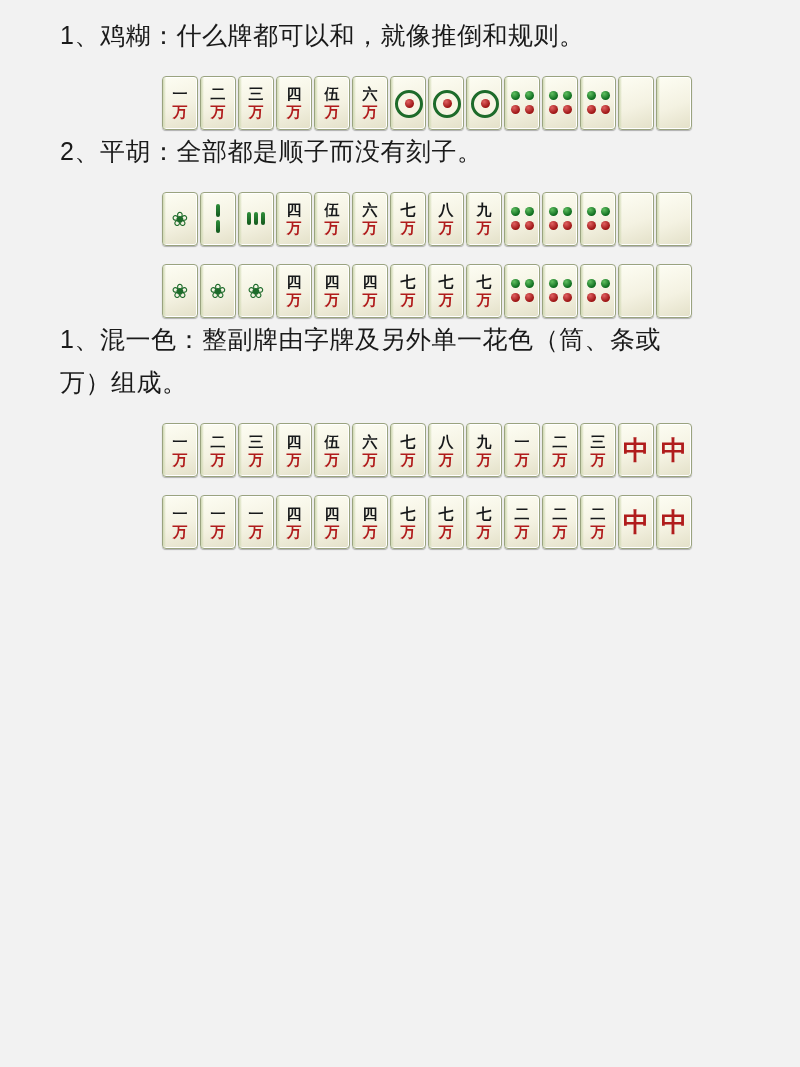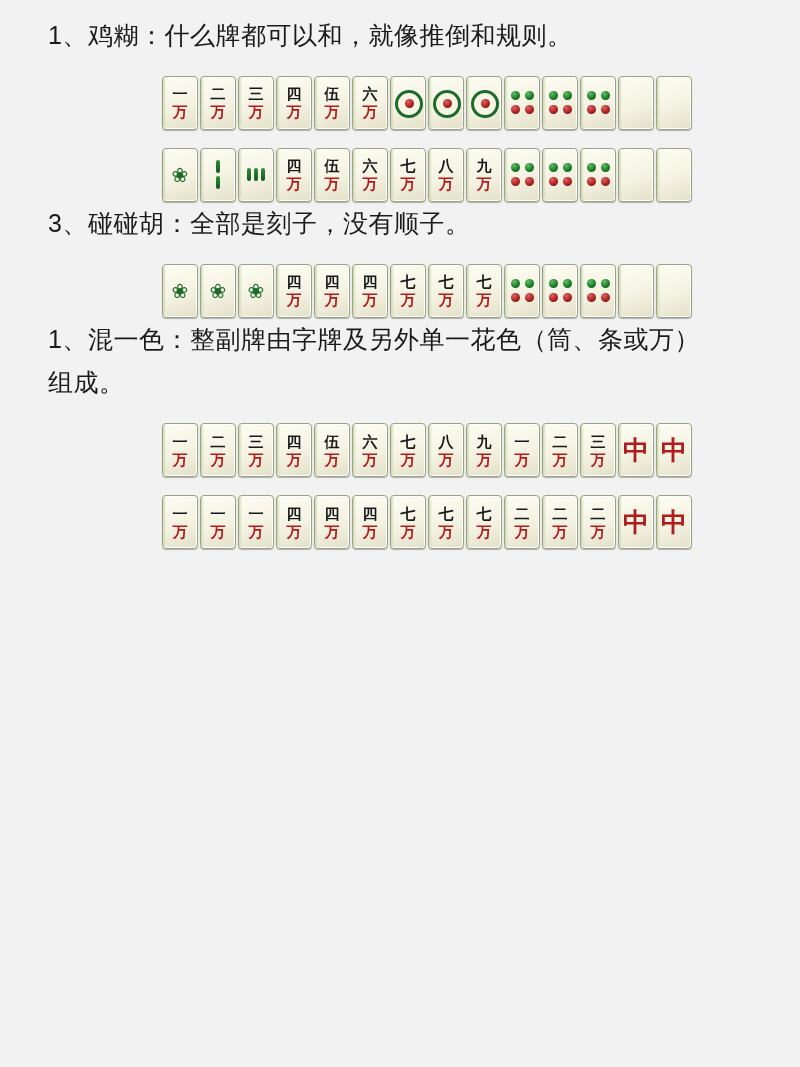--- a/index.html
+++ b/index.html
@@ -23,21 +23,21 @@
     padding: 14px 0 0 0;
   }
   .rule {
     margin: 0 0 0 0;
   }
   .rule-text {
     font-size: 25px;
     line-height: 1.75;
     letter-spacing: 0.5px;
     color: #1a1a1a;
-    padding: 0 98px 0 48px;
+    padding: 0 98px 0 60px;
     font-weight: 500;
   }
   .hand {
     display: flex;
     flex-direction: row;
     align-items: flex-end;
     padding-left: 162px;
     margin-top: 18px;
   }
   
@@ -234,20 +234,21 @@
               <div class="dot green"></div>
               <div class="dot red"></div>
               <div class="dot red"></div>
             </div>
           </div>
           <div class="tile blank"></div>
           <div class="tile blank"></div>
         </div>
       </div>
       <div class="rule">
+        <div class="rule-text">2、平胡：全部都是顺子而没有刻子。</div>
         <div class="hand">
           <div class="tile">
             <div class="bamboo">
               <div class="bird">❀</div>
             </div>
           </div>
           <div class="tile">
             <div class="bamboo">
               <div class="stick-row">
                 <div class="stick"></div>
@@ -324,21 +325,20 @@
               <div class="dot green"></div>
               <div class="dot red"></div>
               <div class="dot red"></div>
             </div>
           </div>
           <div class="tile blank"></div>
           <div class="tile blank"></div>
         </div>
       </div>
       <div class="rule">
-        <div class="rule-text">3、碰碰胡：全部是刻子，没有顺子。</div>
         <div class="hand">
           <div class="tile">
             <div class="bamboo">
               <div class="bird">❀</div>
             </div>
           </div>
           <div class="tile">
             <div class="bamboo">
               <div class="bird">❀</div>
             </div>

